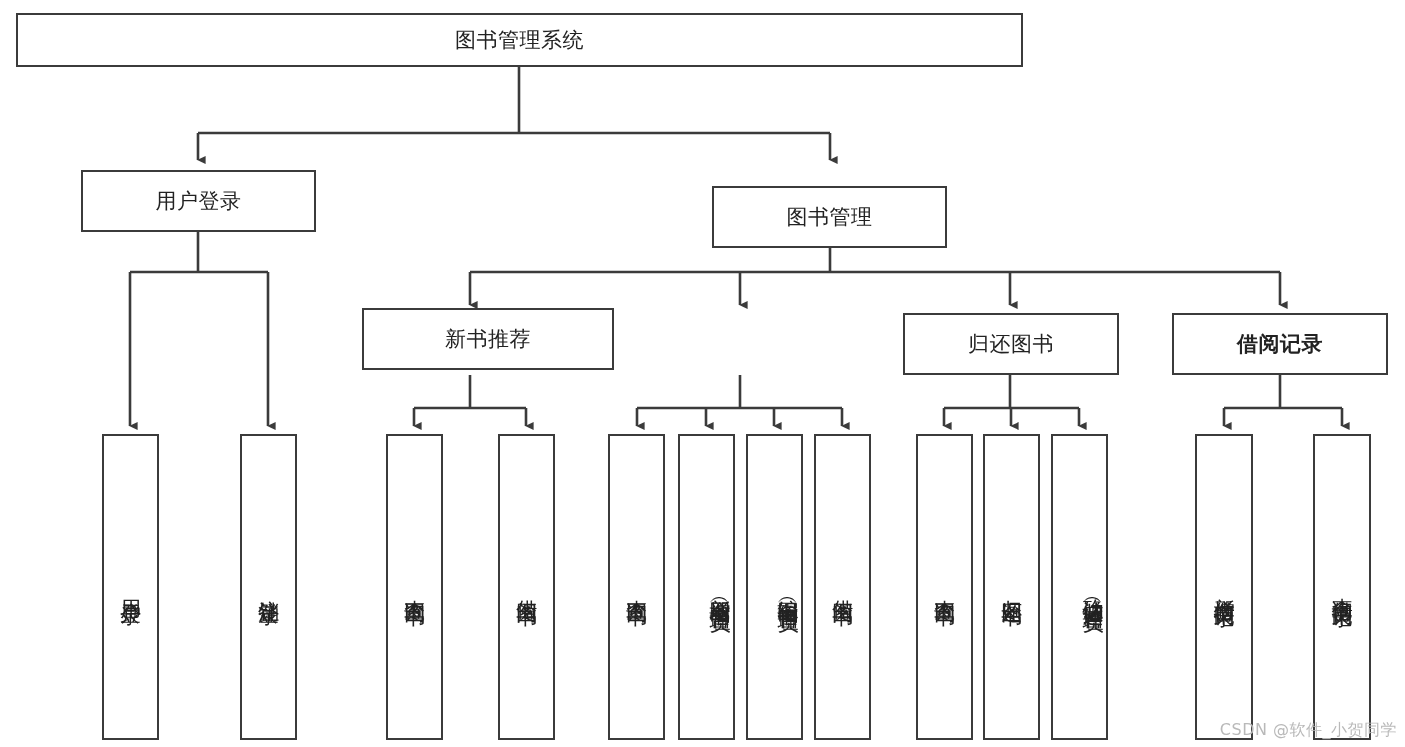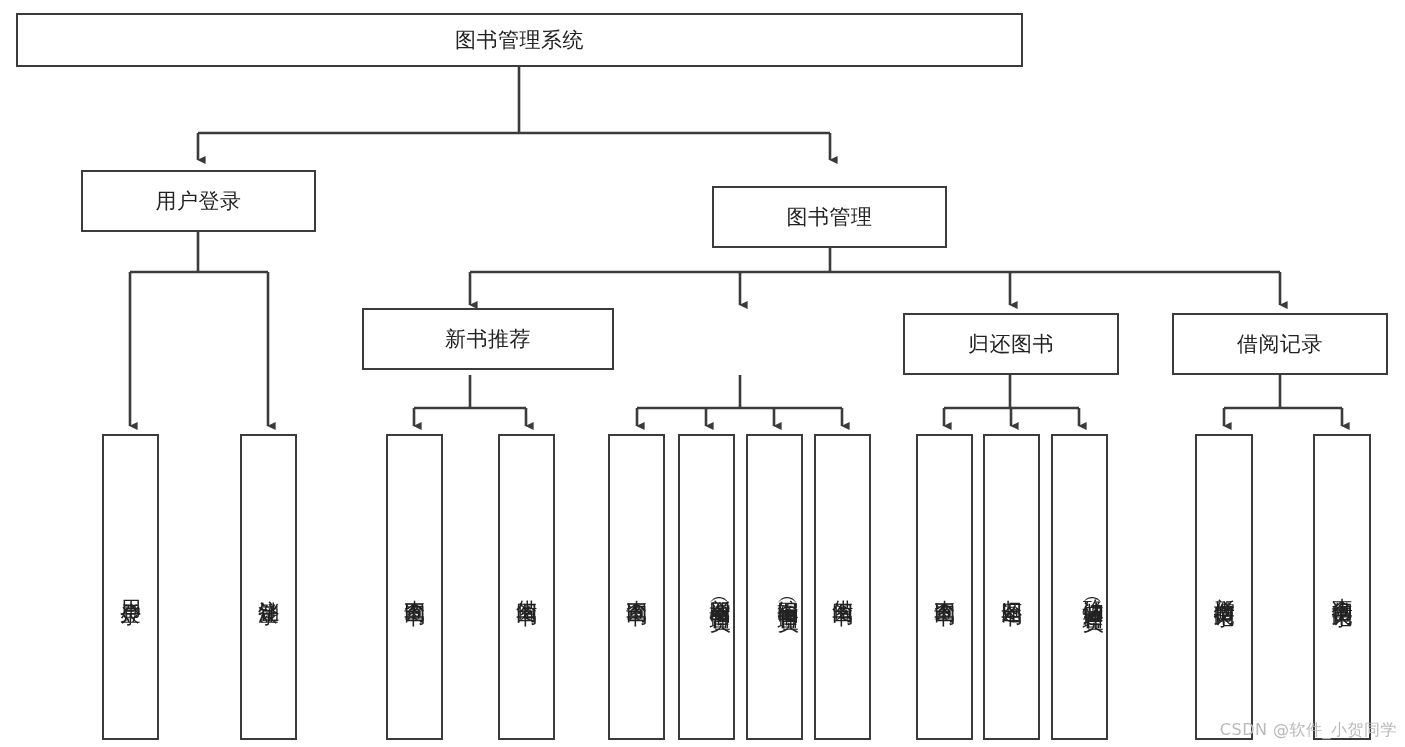--- a/index.html
+++ b/index.html
@@ -130,21 +130,21 @@
   <div class="node h" style="left:712px; top:170px; width:235px; height:62px;margin-top:16px;">
     <span>图书管理</span>
   </div>
 
   <div class="node h" style="left:362px; top:308px; width:252px; height:62px;">
     <span>新书推荐</span>
   </div>
   <div class="node h" style="left:903px; top:313px; width:216px; height:62px;">
     <span>归还图书</span>
   </div>
-  <div class="node h" style="left:1172px; top:313px; width:216px; height:62px;">
+  <div class="node h" style="left:1172px; top:313px; width:216px; height:62px;font-weight:bold;">
     <span>借阅记录</span>
   </div>
 
   <div class="node v midpos" style="left:102px; top:434px; width:57px; height:306px;">
     <span>用户登录</span>
   </div>
   <div class="node v midpos" style="left:240px; top:434px; width:57px; height:306px;">
     <span>注销登录</span>
   </div>
 

